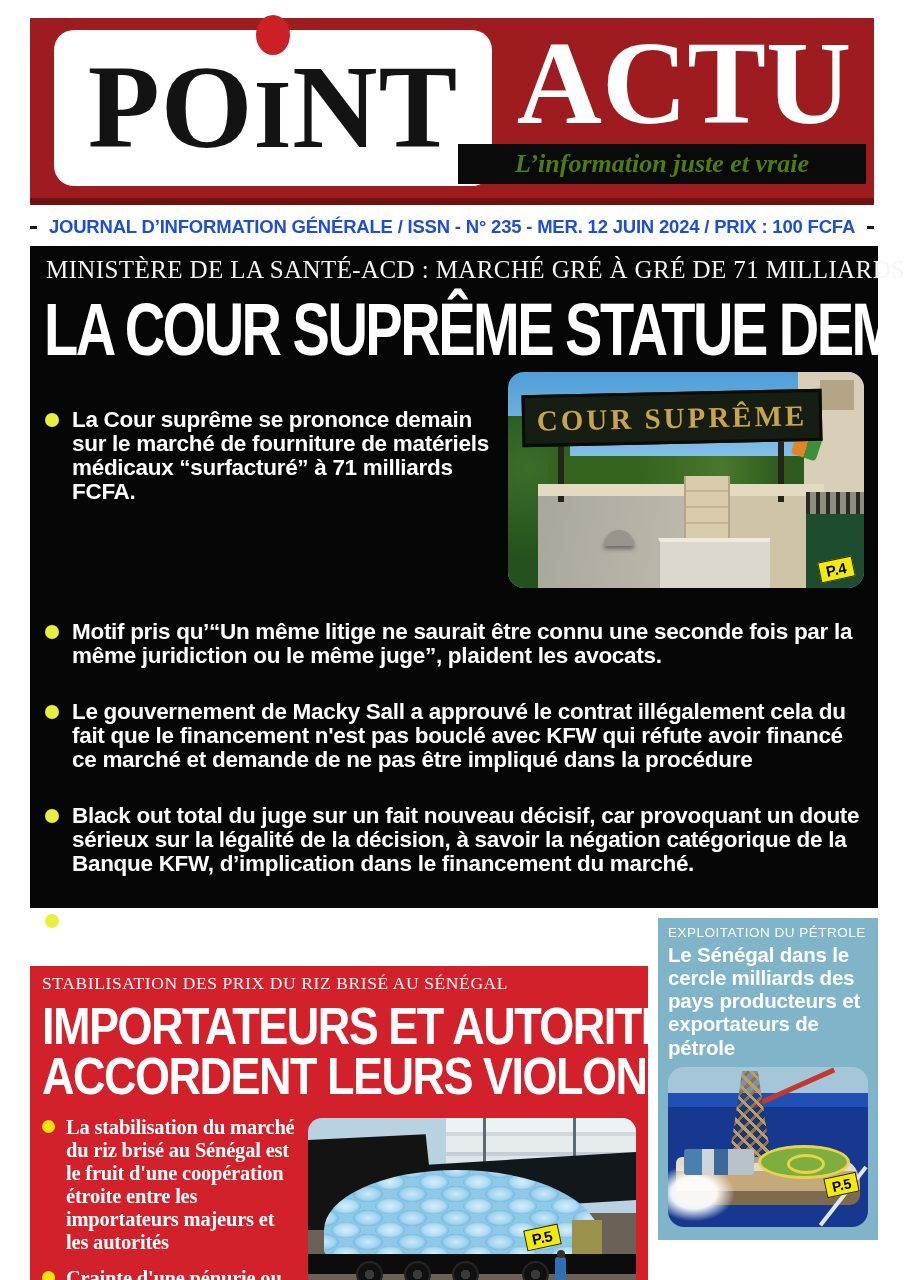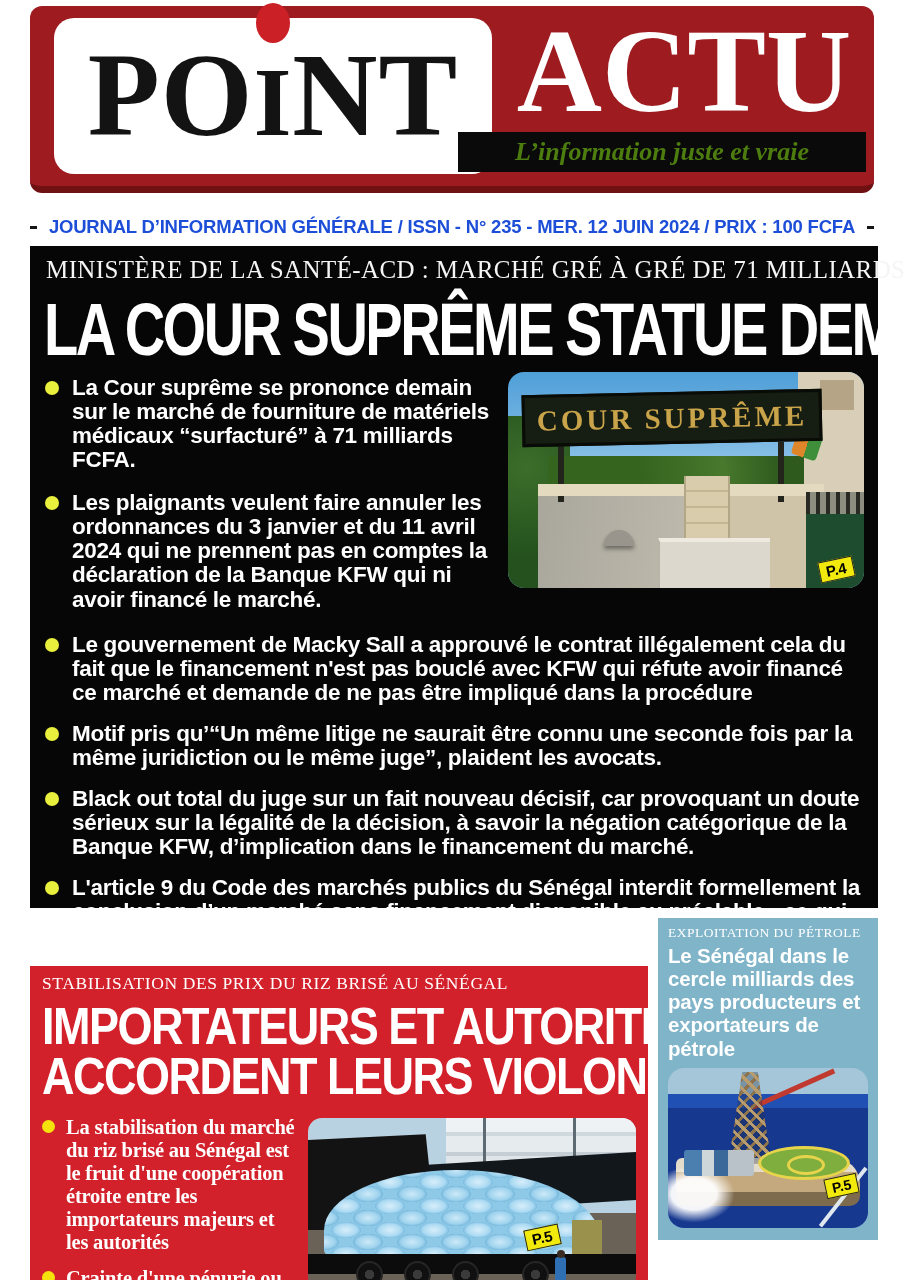--- a/index.html
+++ b/index.html
@@ -1,21 +1,21 @@
 <!DOCTYPE html>
 <html><head>
 <meta charset="utf-8">
 <style>
   * { margin:0; padding:0; box-sizing:border-box; }
   html,body { background:#ffffff; }
   body { width:904px; height:1280px; position:relative; font-family:"Liberation Sans", sans-serif; overflow:hidden; }
 
   
-  .masthead { position:absolute; left:30px; top:6px; width:844px; height:187px;
-    background:#9e1c20; border-radius:12px; border-bottom:7px solid #6f1013; }
+  .masthead { position:absolute; left:30px; top:18px; width:844px; height:187px;
+    background:#9e1c20; border-radius:1px; border-bottom:7px solid #6f1013; }
   .logo-box { position:absolute; left:24px; top:12px; width:438px; height:156px;
     background:#ffffff; border-radius:20px; display:flex; align-items:center; justify-content:center; }
   .logo-point { font-family:"Liberation Serif", serif; font-weight:bold; color:#131313;
     font-size:118px; line-height:1; letter-spacing:1px; display:flex; align-items:flex-end; position:relative; }
   .logo-i-wrap { position:relative; display:inline-block; }
   .logo-i { font-size:0.82em; }
   .logo-dot { position:absolute; left:50%; top:-34px; transform:translateX(-50%);
     width:34px; height:40px; border-radius:50%; background:#cc2027; }
   .logo-actu { position:absolute; left:470px; top:2px; width:368px; height:128px;
     display:flex; align-items:center; justify-content:center;
@@ -36,21 +36,21 @@
     background:#060606; color:#ffffff; padding:8px 14px; }
   .lead-kicker { font-family:"Liberation Serif", serif; font-size:25px; letter-spacing:0.4px;
     color:#f5f5f5; margin:2px 0 0 2px; white-space:nowrap; }
   .lead-headline-wrap { text-align:center; height:84px; margin-top:2px; }
   .lead-headline { display:inline-block; font-weight:bold; font-size:56px; letter-spacing:-2.5px;
     transform:scale(1.0,1.32); transform-origin:center top; white-space:nowrap; }
   .lead-cols { display:flex; gap:14px; margin-top:2px; }
   .lead-left { flex:1; padding-top:4px; }
   ul.bullets { list-style:none; }
   .bullets li { position:relative; padding-left:28px; font-weight:bold; font-size:22.5px;
-    line-height:1.07; letter-spacing:-0.3px; margin-bottom:19px; }
+    line-height:1.07; letter-spacing:-0.3px; margin-bottom:19px;margin-top:32px; }
   .bullets li::before { content:""; position:absolute; left:1px; top:5px; width:14px; height:14px;
     border-radius:50%; background:#e9ef3d; }
   .bullets-full { margin-top:2px; }
   .bullets-full li { margin-bottom:17px; }
 
   
   .photo { position:relative; overflow:hidden; border-radius:16px; }
   .badge { position:absolute; background:#f2ea0c; color:#000; font-weight:bold; font-size:15px;
     padding:1px 6px; transform:rotate(-12deg); border:1px solid #222; z-index:9; }
 
@@ -119,21 +119,21 @@
   .pr-wheel { position:absolute; bottom:2px; width:27px; height:27px; border-radius:50%;
     background:radial-gradient(circle, #3a3a3a 0 28%, #101010 30%); border:2px solid #262626; }
   .pr-cab { position:absolute; right:34px; bottom:18px; width:30px; height:52px; background:#9a914c; }
   .pr-person { position:absolute; right:70px; bottom:6px; width:11px; height:27px; background:#2f6fb3; border-radius:3px; }
   .pr-person::before { content:""; position:absolute; left:2px; top:-7px; width:8px; height:8px; border-radius:50%; background:#3a2c22; }
   .photo-rice .badge { right:76px; bottom:42px; }
 
   
   .blue-block { position:absolute; left:658px; top:918px; width:220px; height:322px;
     background:#7fb4c9; color:#ffffff; padding:7px 10px; }
-  .blue-kicker { font-family:Liberation Serif, serif; font-size:13.5px; letter-spacing:0.5px; white-space:nowrap; }
+  .blue-kicker { font-family:Liberation Sans, sans-serif; font-size:13.5px; letter-spacing:0.5px; white-space:nowrap; }
   .blue-headline { font-weight:bold; font-size:20.5px; line-height:1.13; letter-spacing:-0.2px; margin-top:3px; }
   .photo-oil { margin-top:8px; height:160px; border-radius:16px;
     background:linear-gradient(#a5c6d8 0 26px, #2050b4 26px 40px, #16388f 40px 100%); }
   .po-mist { position:absolute; left:-14px; bottom:6px; width:80px; height:56px;
     background:radial-gradient(ellipse, rgba(255,255,255,.95) 0 40%, rgba(255,255,255,0) 72%); }
   .po-hull { position:absolute; left:8px; right:8px; bottom:22px; height:48px;
     background:linear-gradient(#e4dccb 0 30%, #c4a97e 30% 70%, #7e6a4c 70%);
     border-radius:6px 26px 10px 10px; }
   .po-helipad { position:absolute; right:18px; bottom:48px; width:92px; height:34px; border-radius:50%;
     background:#7fae3f; border:3px solid #e8d44a; z-index:4; }
@@ -176,21 +176,20 @@
 
 <section class="black-block">
   <div class="lead-kicker">MINISTÈRE DE LA SANTÉ-ACD : MARCHÉ GRÉ À GRÉ DE 71 MILLIARDS FCFA</div>
   <div class="lead-headline-wrap">
     <span class="lead-headline">LA COUR SUPRÊME STATUE DEMAIN</span>
   </div>
   <div class="lead-cols">
     <div class="lead-left">
       <ul class="bullets">
         <li>La Cour suprême se prononce demain sur le marché de fourniture de matériels médicaux “surfacturé” à 71 milliards FCFA.</li>
-        <li>Les plaignants veulent faire annuler les ordonnances du 3 janvier et du 11 avril 2024 qui ne prennent pas en comptes la déclaration de la Banque KFW qui ni avoir financé le marché.</li>
       </ul>
     </div>
     <div class="photo photo-court">
       <div class="pc-bldg"></div>
       <div class="pc-bldg-win"></div>
       <div class="pc-bush-l"></div>
       <div class="pc-greens"></div>
       <div class="pc-flag"></div>
       <div class="pc-post" style="left:50px;"></div>
       <div class="pc-post" style="left:270px;"></div>
@@ -203,22 +202,22 @@
       </div>
       <div class="pc-pillar"></div>
       <div class="pc-wall-r"></div>
       <div class="pc-box"></div>
       <div class="pc-fence"></div>
       <div class="pc-hedge"></div>
       <span class="badge">P.4</span>
     </div>
   </div>
   <ul class="bullets bullets-full">
+    <li>Motif pris qu’“Un même litige ne saurait être connu une seconde fois par la même juridiction ou le même juge”, plaident les avocats.</li>
     <li>Le gouvernement de Macky Sall a approuvé le contrat illégalement cela du fait que le financement n'est pas bouclé avec  KFW qui réfute avoir financé ce marché et demande de ne pas être impliqué dans la procédure</li>
-    <li>Motif pris qu’“Un même litige ne saurait être connu une seconde fois par la même juridiction ou le même juge”, plaident les avocats.</li>
     <li>Black out total du juge sur un fait nouveau décisif, car provoquant un doute sérieux sur la légalité de la décision, à savoir la négation catégorique de la Banque KFW, d’implication dans le financement du marché.</li>
     <li>L'article 9 du Code des marchés publics du Sénégal interdit formellement la conclusion d’un marché sans financement disponible au préalable ; ce qui est malheureusement le cas dans ce marché.</li>
   </ul>
 </section>
 
 <section class="red-block">
   <div class="red-kicker">STABILISATION DES PRIX DU RIZ BRISÉ AU SÉNÉGAL</div>
   <div class="red-headline">
     <div>IMPORTATEURS ET AUTORITÉS</div>
     <div>ACCORDENT LEURS VIOLONS</div>

